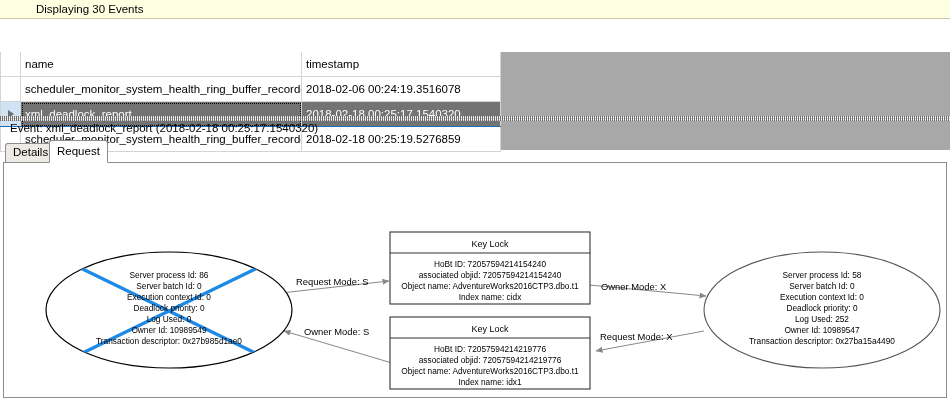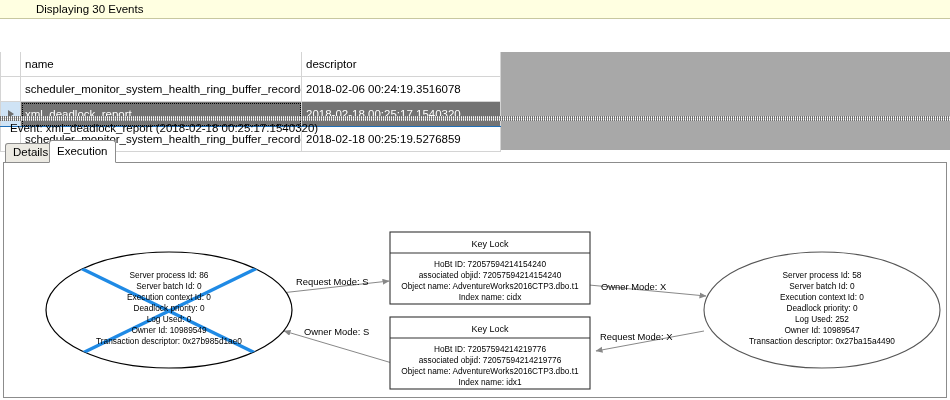--- a/index.html
+++ b/index.html
@@ -194,21 +194,21 @@
   <div class="banner">
     <div class="banner-text">Displaying 30 Events</div>
   </div>
 
   <div class="grid-area">
     <table class="grid">
       <tbody>
           <tr class="header">
         <td class="col-ind"></td>
         <td class="col-name">name</td>
-        <td class="col-ts">descriptor</td>
+        <td class="col-ts">timestamp</td>
       </tr>
       <tr>
         <td class="col-ind"></td>
         <td class="col-name">scheduler_monitor_system_health_ring_buffer_recorded</td>
         <td class="col-ts">2018-02-06 00:24:19.3516078</td>
       </tr>
       <tr class="sel">
         <td class="col-ind">
           <div class="row-arrow"></div>
         </td>
@@ -223,21 +223,21 @@
     </tbody>
       </table>
   </div>
 
   <div class="splitter"></div>
 
   <div class="event-label">Event: xml_deadlock_report (2018-02-18 00:25:17.1540320)</div>
 
   <div class="tabstrip">
     <div class="tab" id="tab-details">Details</div>
-    <div class="tab active" id="tab-deadlock">Execution</div>
+    <div class="tab active" id="tab-deadlock">Request</div>
   </div>
 
   <div class="tab-body">
     <div class="graph">
       <svg width="944" height="234" viewBox="0 0 944 234" xmlns="http://www.w3.org/2000/svg">
         <defs>
           <marker id="arrow" markerWidth="7" markerHeight="7" refX="6.5" refY="3" orient="auto" markerUnits="userSpaceOnUse">
             <path d="M0,0 L7,3 L0,6 z" fill="#888888"></path>
           </marker>
         </defs>

